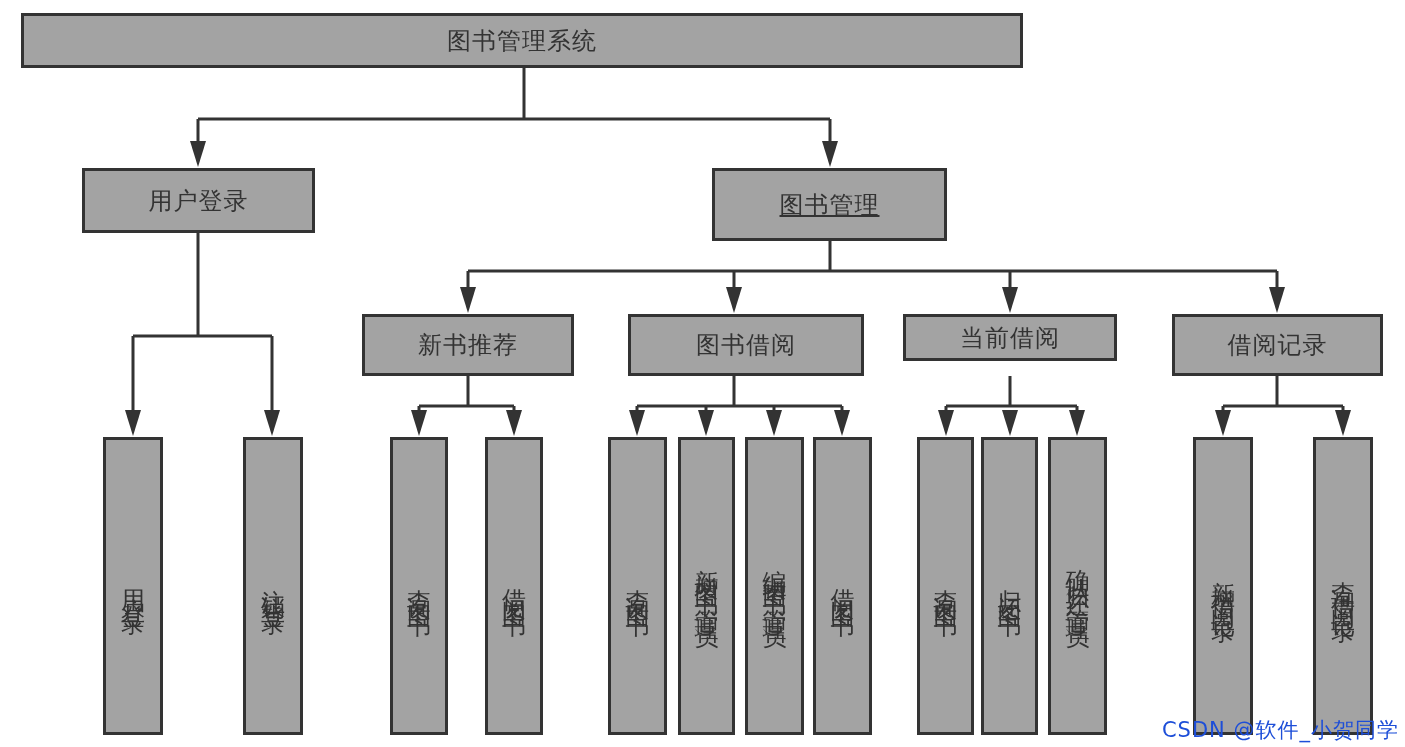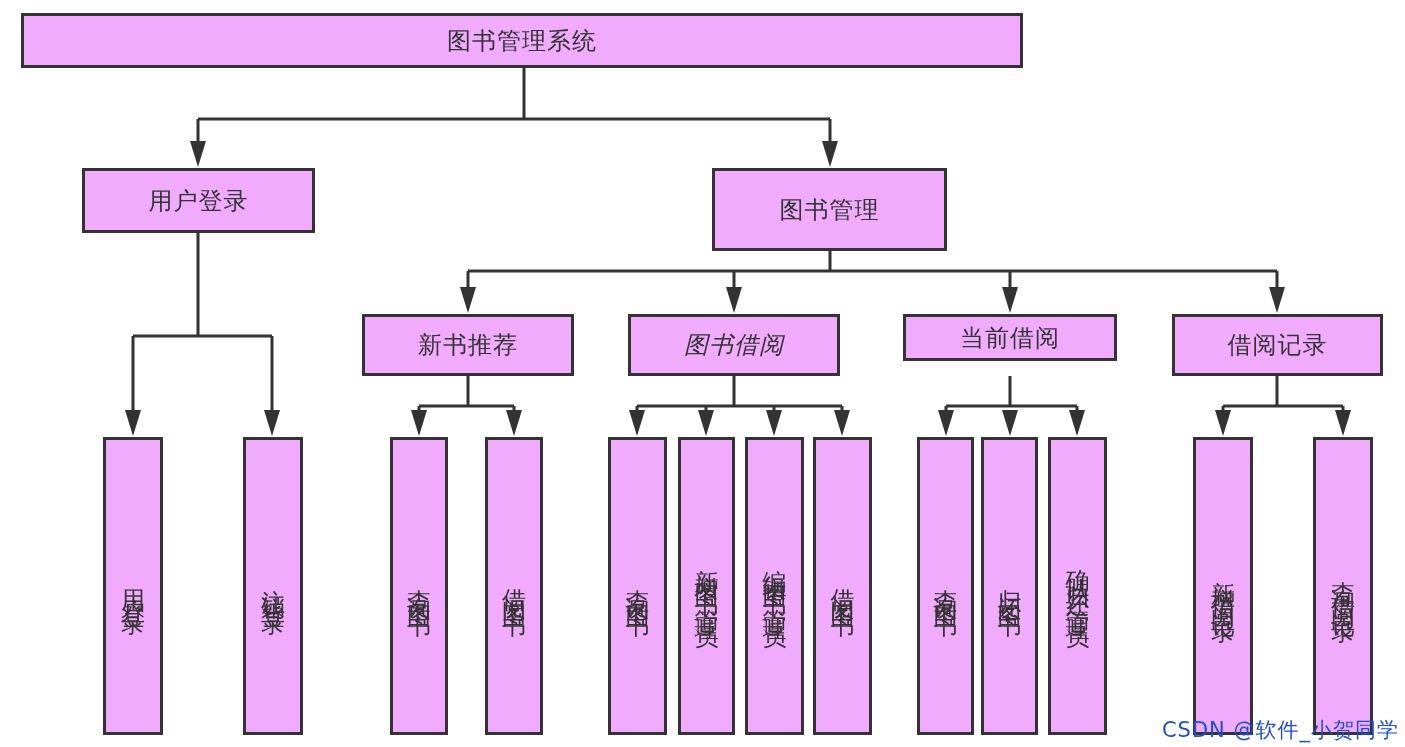--- a/index.html
+++ b/index.html
@@ -20,21 +20,21 @@
     left: 0;
     top: 0;
     width: 1405px;
     height: 747px;
     z-index: 1;
   }
   .node {
     position: absolute;
     box-sizing: border-box;
     border: 3px solid #333333;
-    background: #f0abfc;
+    background: #a3a3a3;
     color: #333333;
     display: flex;
     align-items: center;
     justify-content: center;
     font-size: 24px;
     letter-spacing: 1px;
     z-index: 2;
     text-align: center;
     white-space: nowrap;
   }
@@ -50,23 +50,23 @@
     right: 6px;
     bottom: 3px;
     font-size: 21px;
     color: #1d4ed8;
     letter-spacing: 1px;
     z-index: 3;
     white-space: nowrap;
   }
   .root-box   { left: 21px;  top: 13px;  width: 1002px; height: 55px; }
   .n-login    { left: 82px;  top: 168px; width: 233px;  height: 65px; }
-  .n-mgmt     { left: 712px; top: 168px; width: 235px;  height: 83px; }
+  .n-mgmt     { left: 712px; top: 168px; width: 235px;  height: 73px; text-decoration: underline; }
   .n-newrec   { left: 362px; top: 314px; width: 212px;  height: 62px; justify-content: center; }
-  .n-borrow   { left: 628px; top: 314px; width: 212px;  height: 62px; font-style: italic; }
+  .n-borrow   { left: 628px; top: 314px; width: 236px;  height: 62px; }
   .n-current  { left: 903px; top: 314px; width: 214px;  height: 47px; }
   .n-records  { left: 1172px;top: 314px; width: 211px;  height: 62px; }
   .leaf { top: 437px; height: 298px; }
   .g1a { left: 103px;  width: 60px; }
   .g1b { left: 243px;  width: 60px; }
   .g2a { left: 390px;  width: 58px; }
   .g2b { left: 485px;  width: 58px; }
   .g3a { left: 608px;  width: 59px; }
   .g3b { left: 678px;  width: 57px; }
   .g3c { left: 745px;  width: 59px; }

